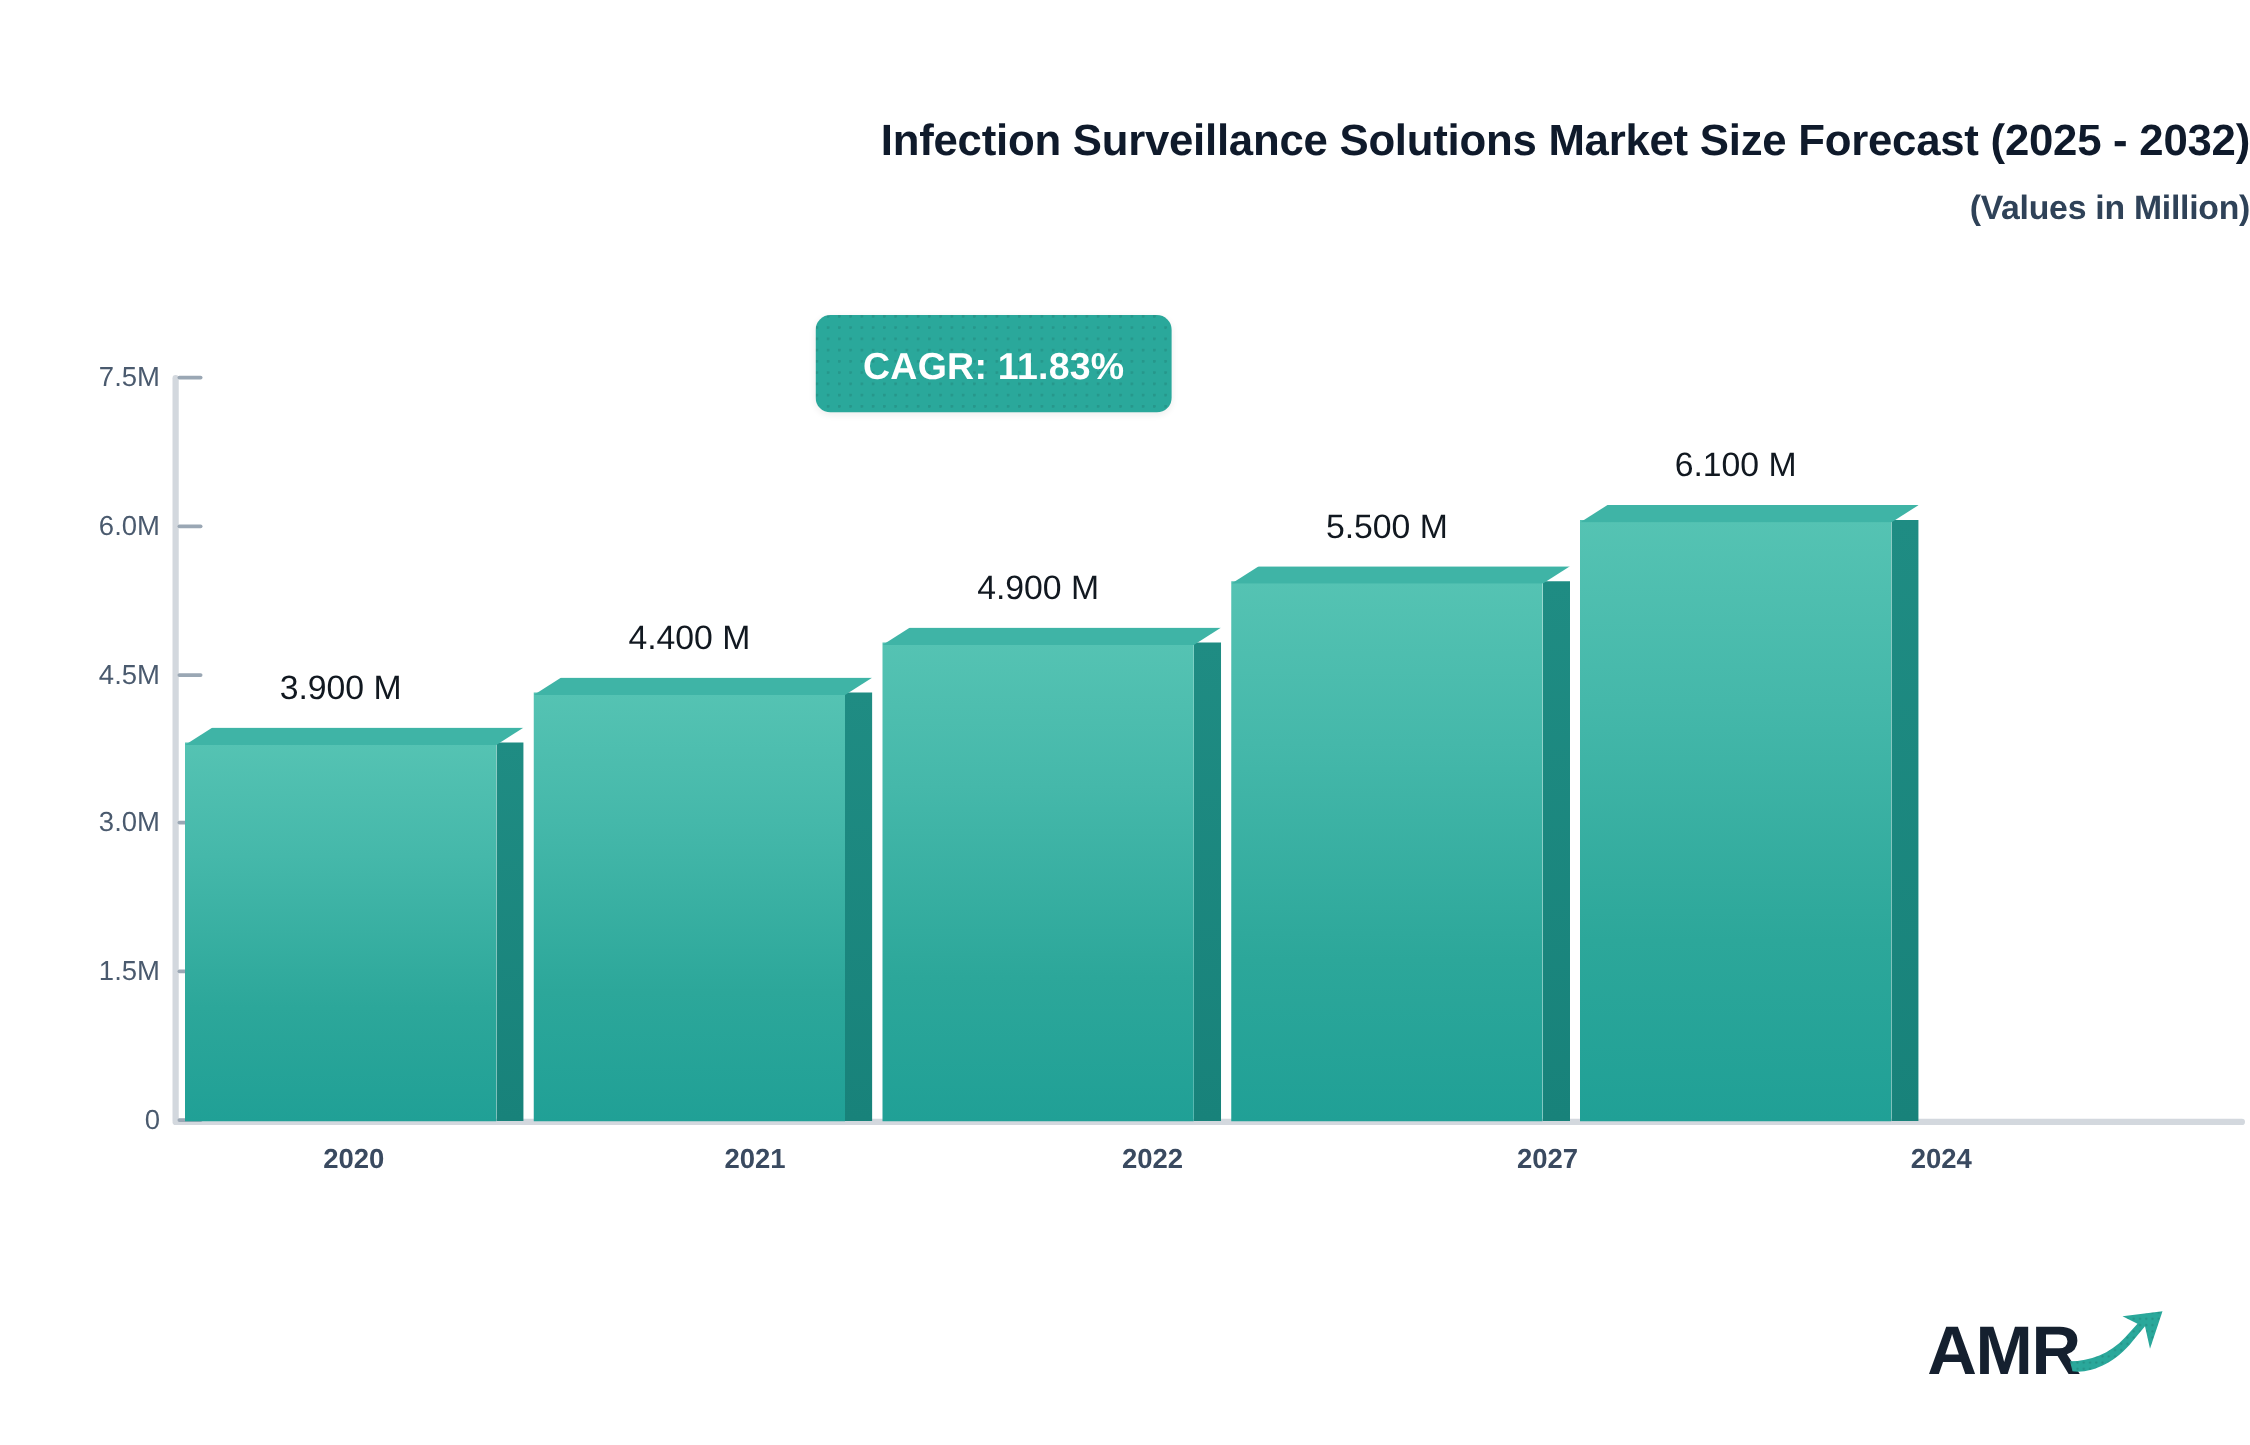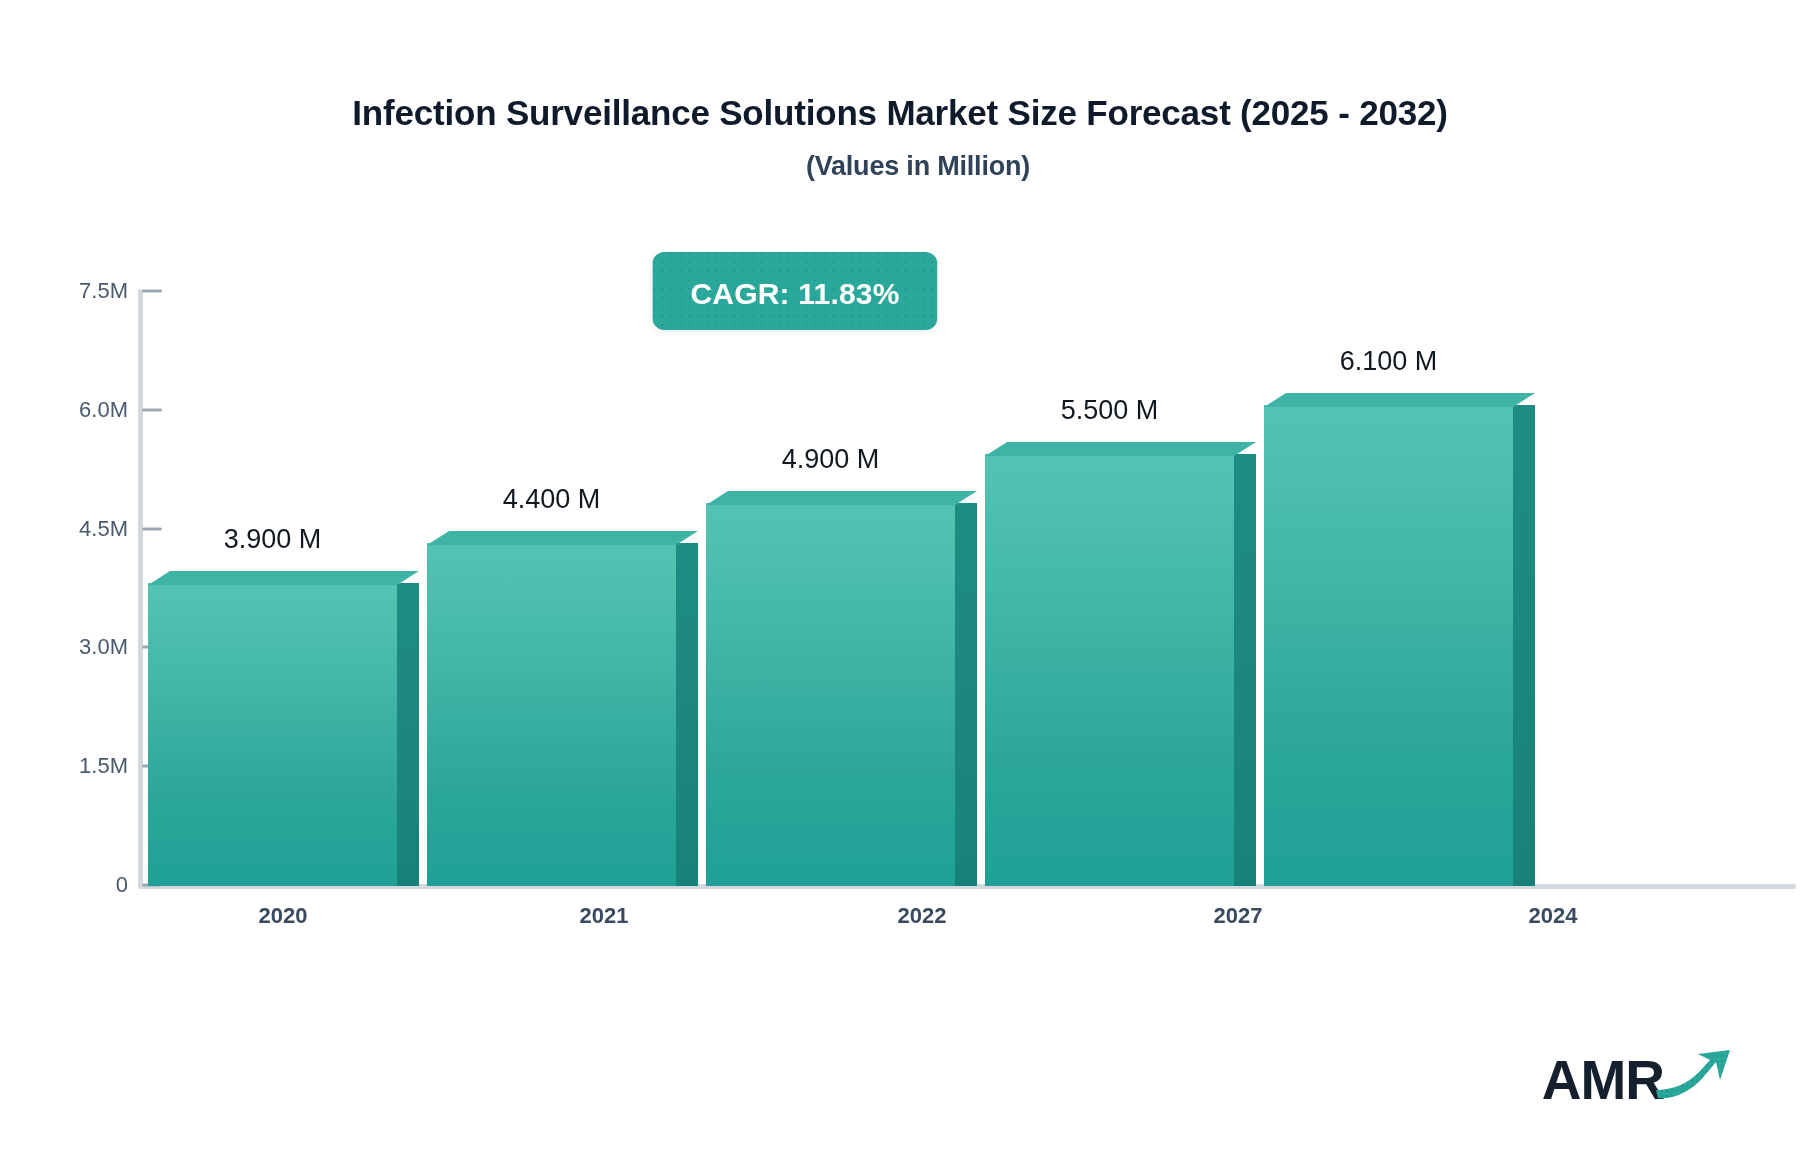--- a/index.html
+++ b/index.html
@@ -18,21 +18,21 @@
     background: #ffffff;
     overflow: hidden;
   }
 
   
   .header {
     position: absolute;
     top: 92px;
     left: 0;
     width: 1800px;
-    text-align: center;
+    text-align: right;
   }
 
   .chart-title {
     font-size: 35px;
     font-weight: 700;
     color: #0f1a2b;
     letter-spacing: -0.2px;
     line-height: 1.2;
   }
 
@@ -61,21 +61,21 @@
     font-weight: 600;
     letter-spacing: 0.2px;
     white-space: nowrap;
     box-shadow: 0 2px 6px rgba(0,0,0,0.07);
   }
 
   
   .plot {
     position: absolute;
     left: 0;
-    top: 0;
+    top: 11px;
     width: 1800px;
     height: 856px;
   }
 
   
   .y-tick {
     position: absolute;
     left: 18px;
     width: 110px;
     text-align: right;

